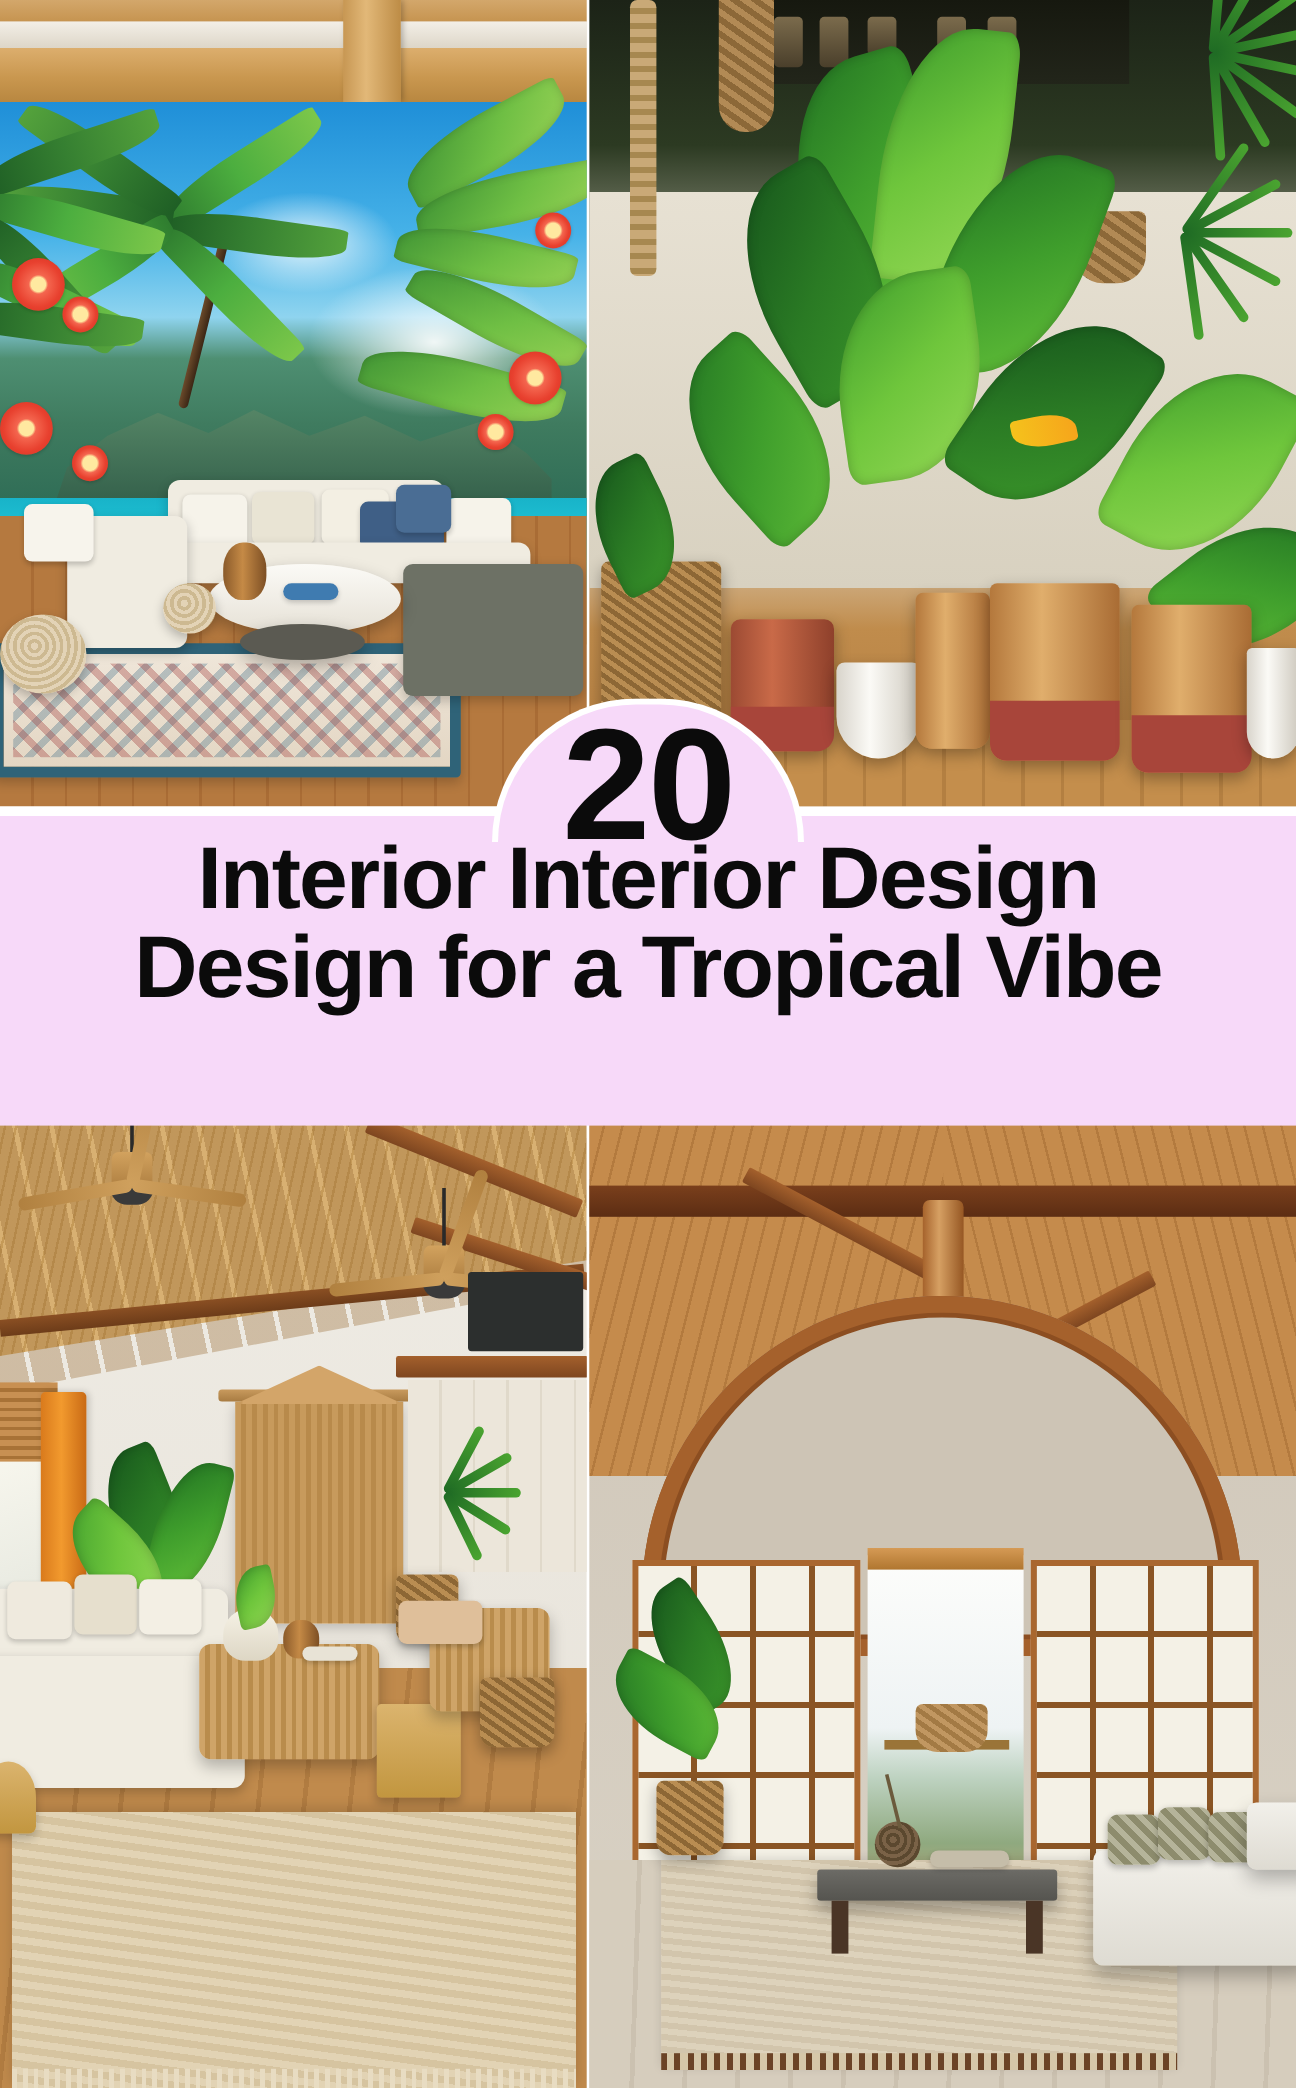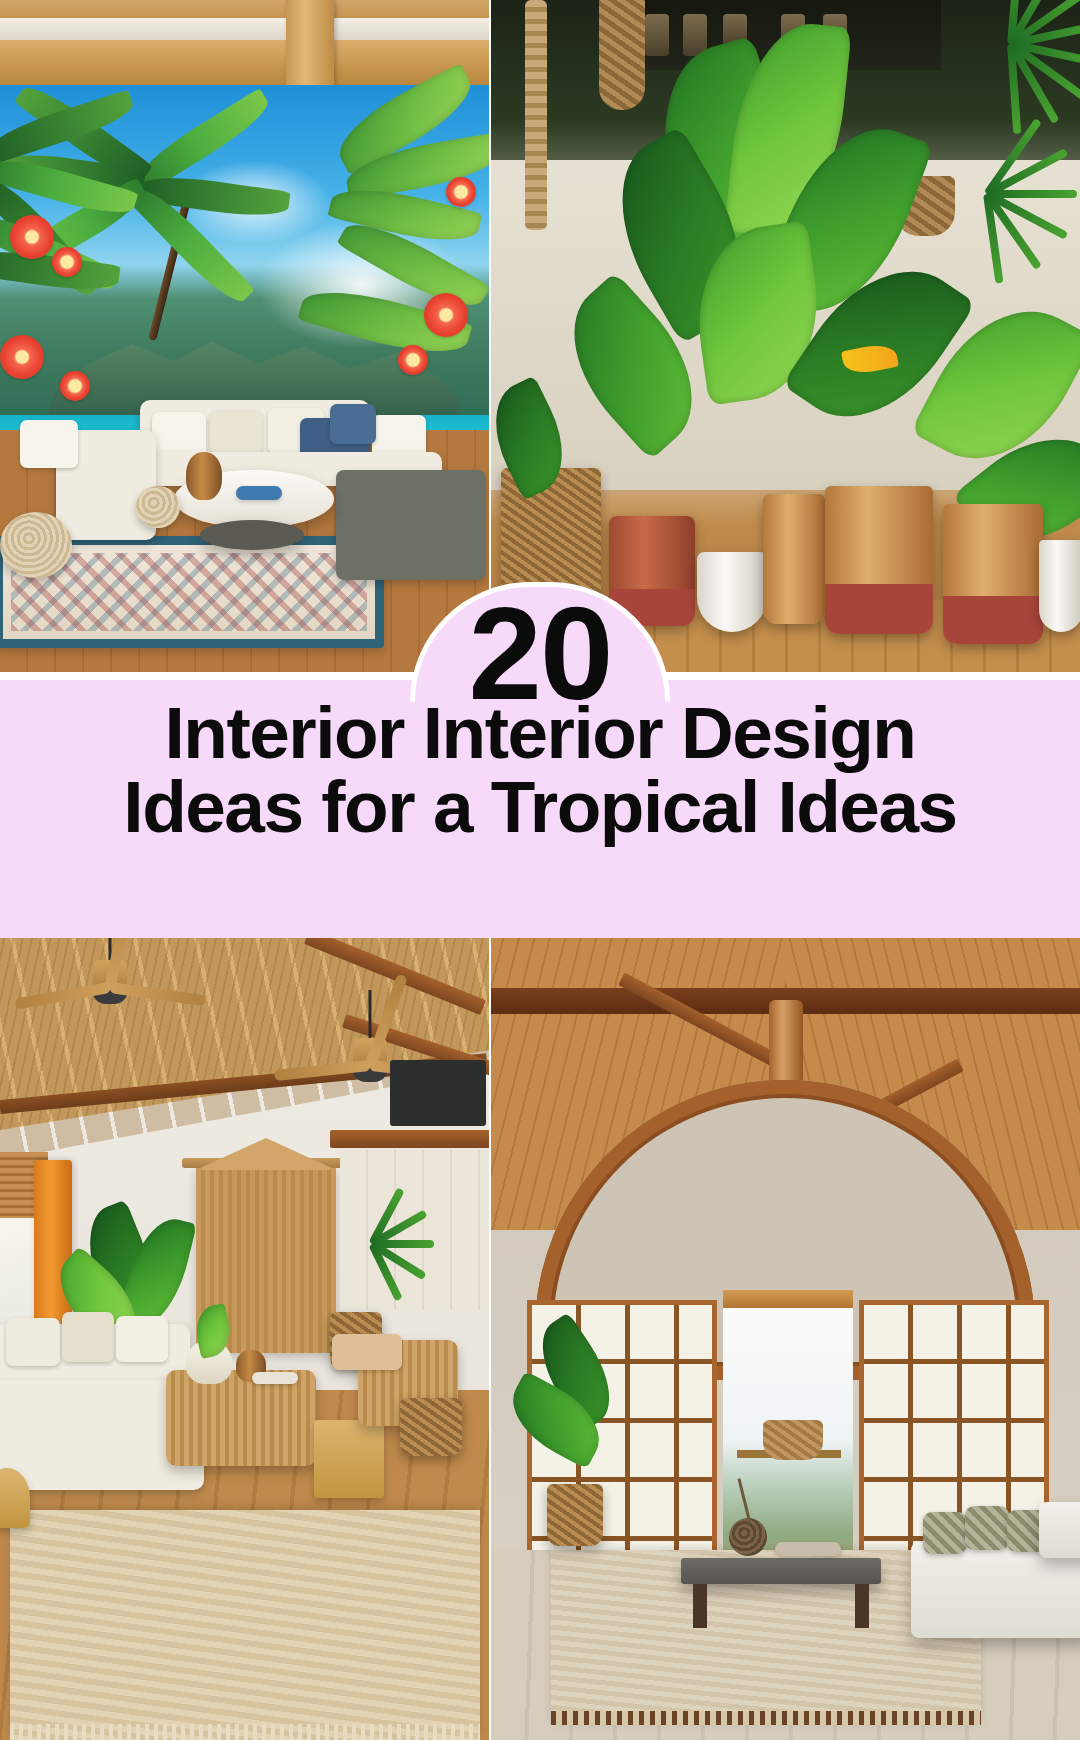--- a/index.html
+++ b/index.html
@@ -450,18 +450,18 @@
     <div class="pillow" style="left:474px; top:576px; width:44px; height:44px;"></div>
     <div class="pillow" style="left:516px; top:580px; width:44px; height:42px;"></div>
     <div class="daybed" style="left:548px; top:572px; width:58px; height:56px;"></div>
   </div>
 
   <div class="banner">
     <div class="arch"></div>
     <div class="num">20</div>
     <div class="title">
       <span>Interior Interior Design</span>
-      <span>Ideas for a Tropical Ideas</span>
+      <span>Design for a Tropical Vibe</span>
     </div>
   </div>
 
 
 </div>
 
 </body></html>

